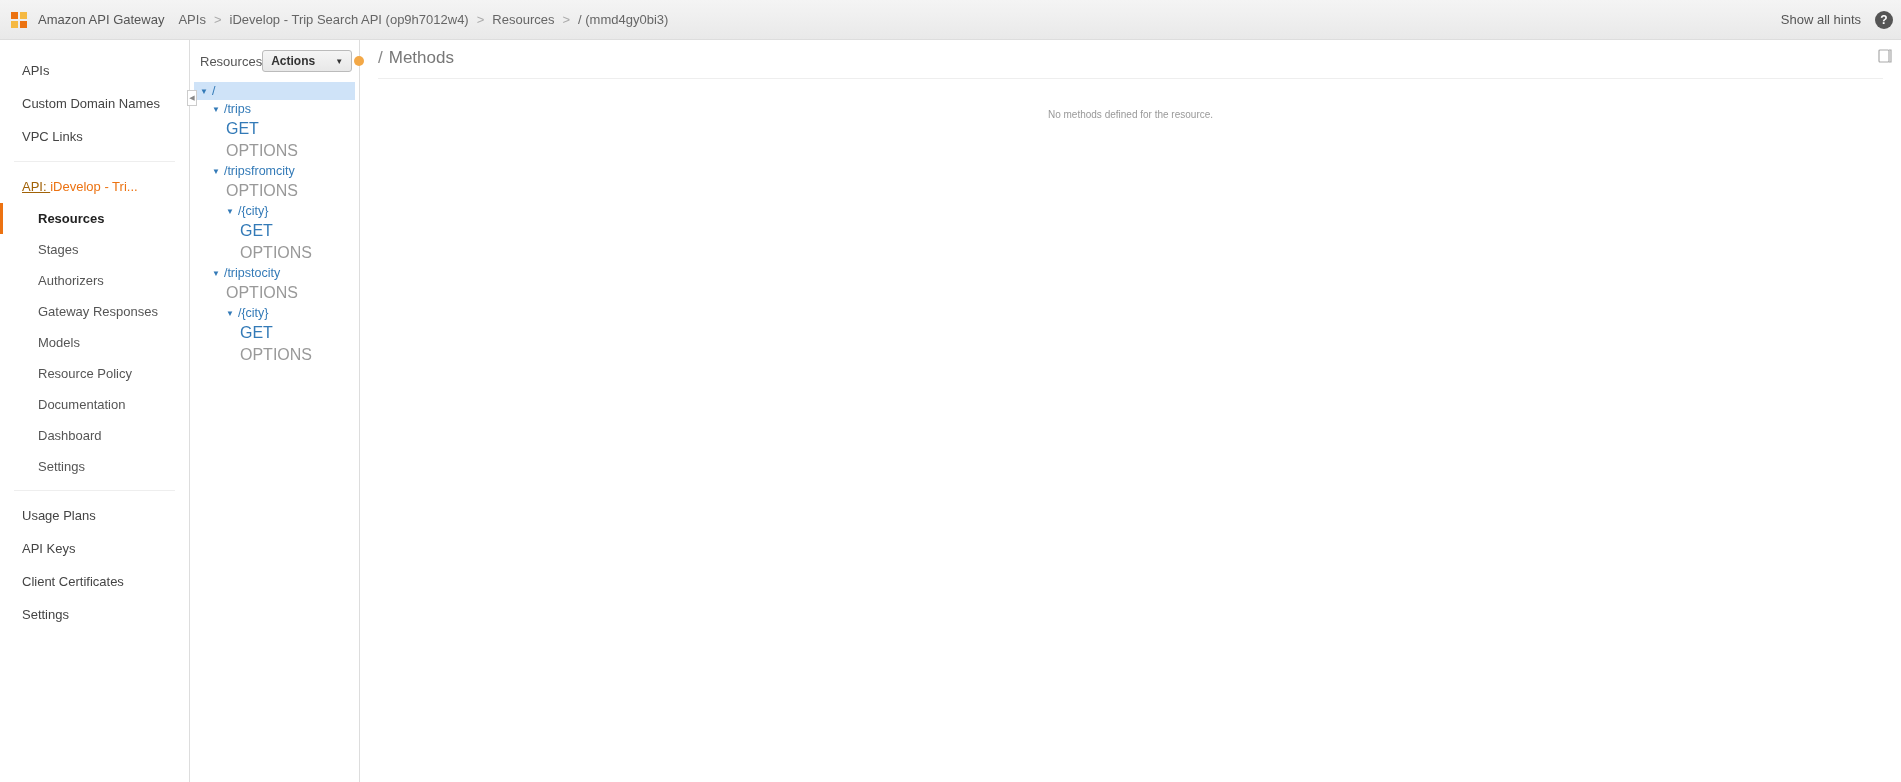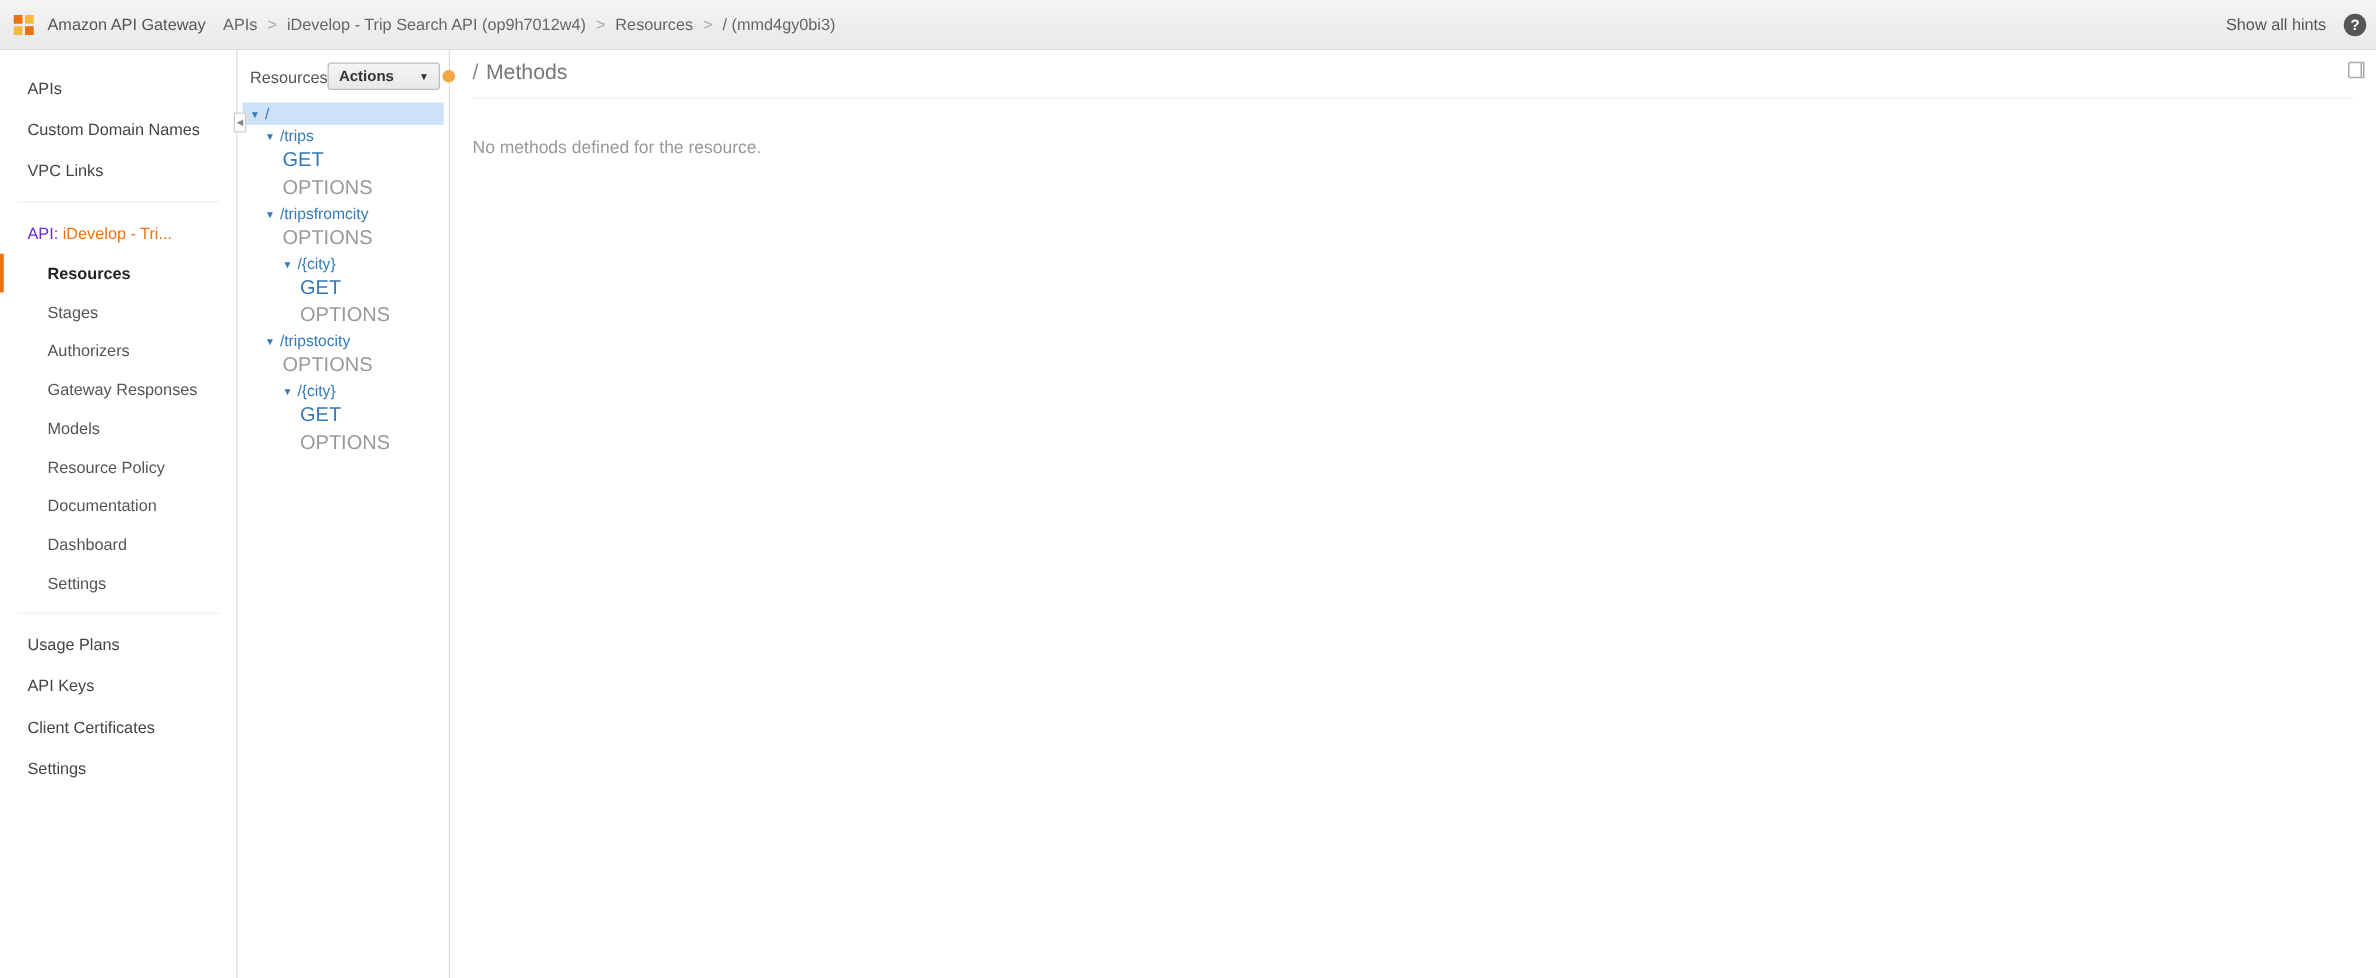--- a/index.html
+++ b/index.html
@@ -19,21 +19,21 @@
   .main { display: flex; height: calc(100vh - 28px); }
   
   
   .sidebar { width: 190px; border-right: 1px solid #ddd; padding-top: 14px; position: relative; }
   .sidebar .collapse-handle { position:absolute; right:-8px; top:50px; width:10px; height:16px; border:1px solid #ccc; background:#fff; display:flex; align-items:center; justify-content:center; cursor:pointer; }
   .sidebar .collapse-handle::before { content:"◀"; font-size:7px; color:#888; }
   .sidebar-item { padding: 9px 12px 9px 22px; cursor: pointer; color:#444; }
   .sidebar-divider { border-top:1px solid #eee; margin: 8px 14px; }
   .sidebar-sub { padding: 8px 12px 8px 38px; cursor:pointer; color:#555; font-size:13px; }
   .sidebar-api-label { padding: 9px 12px 9px 22px; white-space:nowrap; overflow:hidden; text-overflow:ellipsis; }
-  .sidebar-api-label .prefix { color:#6d28d9; }
+  .sidebar-api-label .prefix { color:#a16207;text-decoration:underline; }
   .sidebar-api-label .name { color:#ec7211; }
   .sidebar-sub.active { font-weight: bold; color:#222; border-left: 3px solid #ec7211; padding-left: 35px; }
   
   
   .resources-col { width: 170px; border-right: 1px solid #ddd; padding: 8px 4px; }
   .resources-header { display:flex; align-items:center; justify-content:space-between; padding: 2px 6px 10px 6px; }
   .resources-title { color:#555; }
   .actions-btn { background: linear-gradient(to bottom,#f5f5f5,#e8e8e8); border:1px solid #bbb; border-radius:3px; padding:3px 8px; font-weight:bold; color:#333; cursor:pointer; font-size:12px; display:flex; align-items:center; gap:20px; }
   .actions-btn .caret { font-size:8px; }
   .dot { width:10px; height:10px; border-radius:50%; background:#f3a847; margin-left:2px; display:inline-block; }
@@ -49,21 +49,21 @@
   .tree .selected { background:#cfe3f8; }
   .tree .selected .path { color:#337ab7; }
   .tree .node.root { }
   
   
   .content { flex:1; padding: 8px 18px; position:relative; }
   .content-header { display:flex; align-items:center; gap:6px; border-bottom:1px solid #eee; padding-bottom:10px; margin-bottom: 30px; }
   .content-header .slash { color:#888; font-size:17px; }
   .content-header .title { color:#777; font-size:17px; }
   .doc-icon { position:absolute; top:8px; right:8px; color:#aaa; cursor:pointer; }
-  .empty-msg { color:#999; font-size:14px; }
+  .empty-msg { text-align:center; color:#999; font-size:10px; }
 </style>
 </head>
 <body>
 
 <div class="topbar">
   <span class="logo">
     <svg width="20" height="20" viewBox="0 0 20 20">
         <rect x="2" y="2" width="7" height="7" fill="#ec7211"></rect>
         <rect x="11" y="2" width="7" height="7" fill="#f5b942"></rect>
         <rect x="2" y="11" width="7" height="7" fill="#f5b942"></rect>

